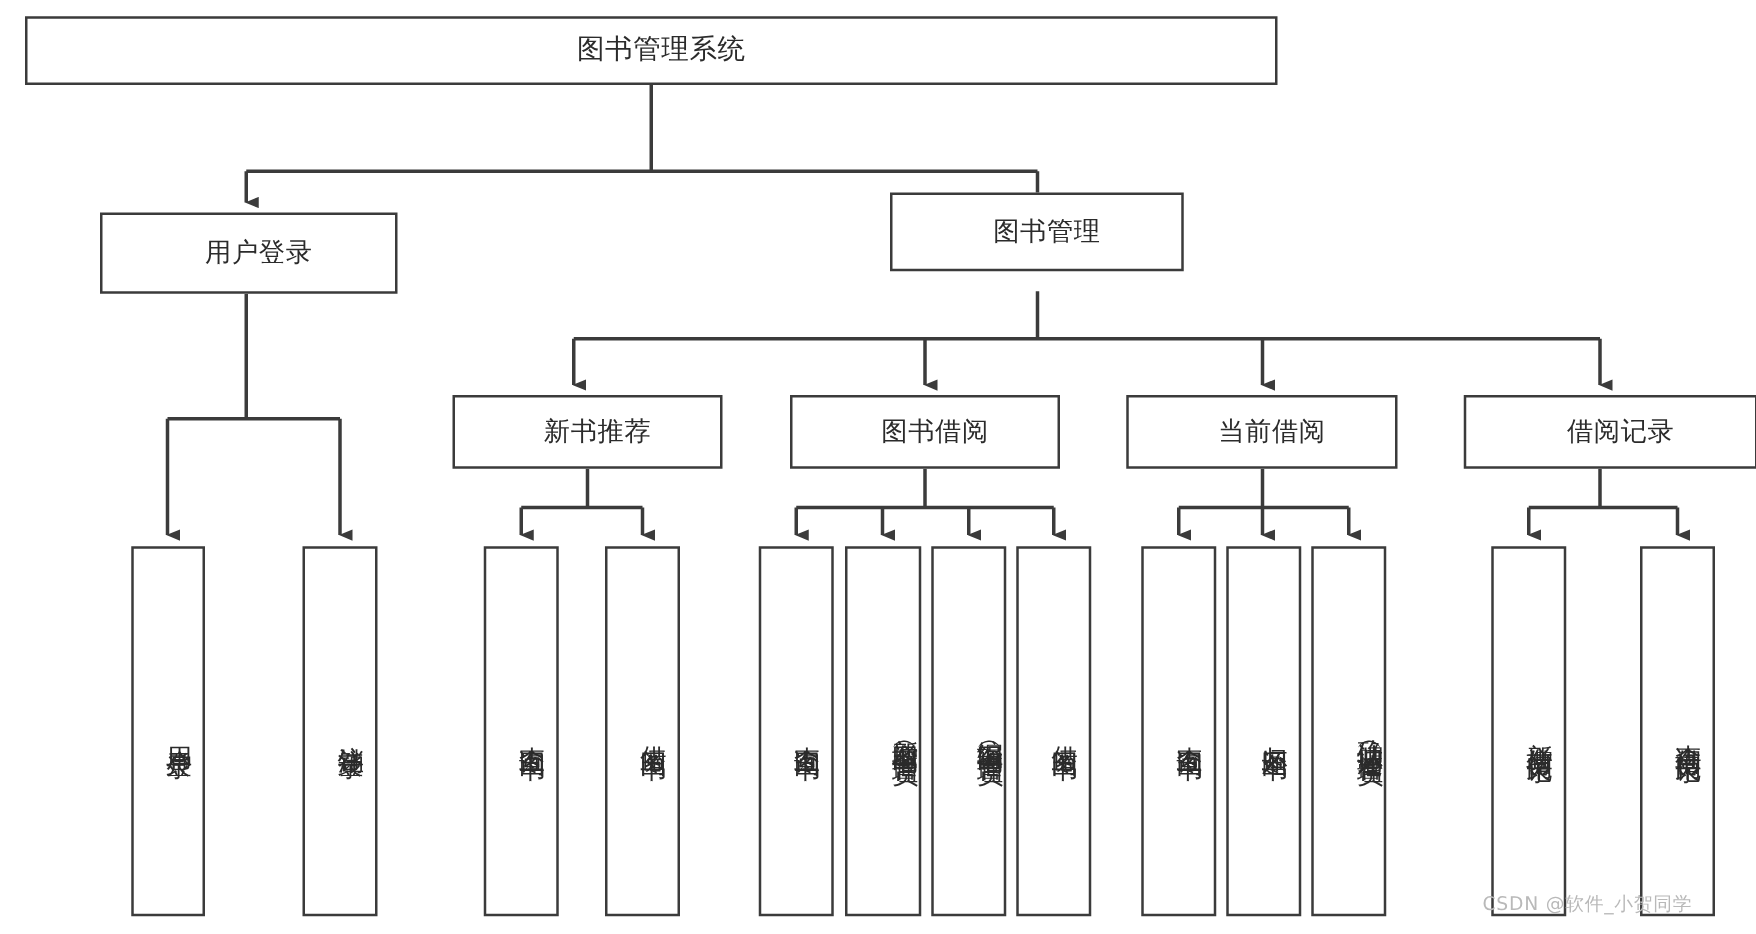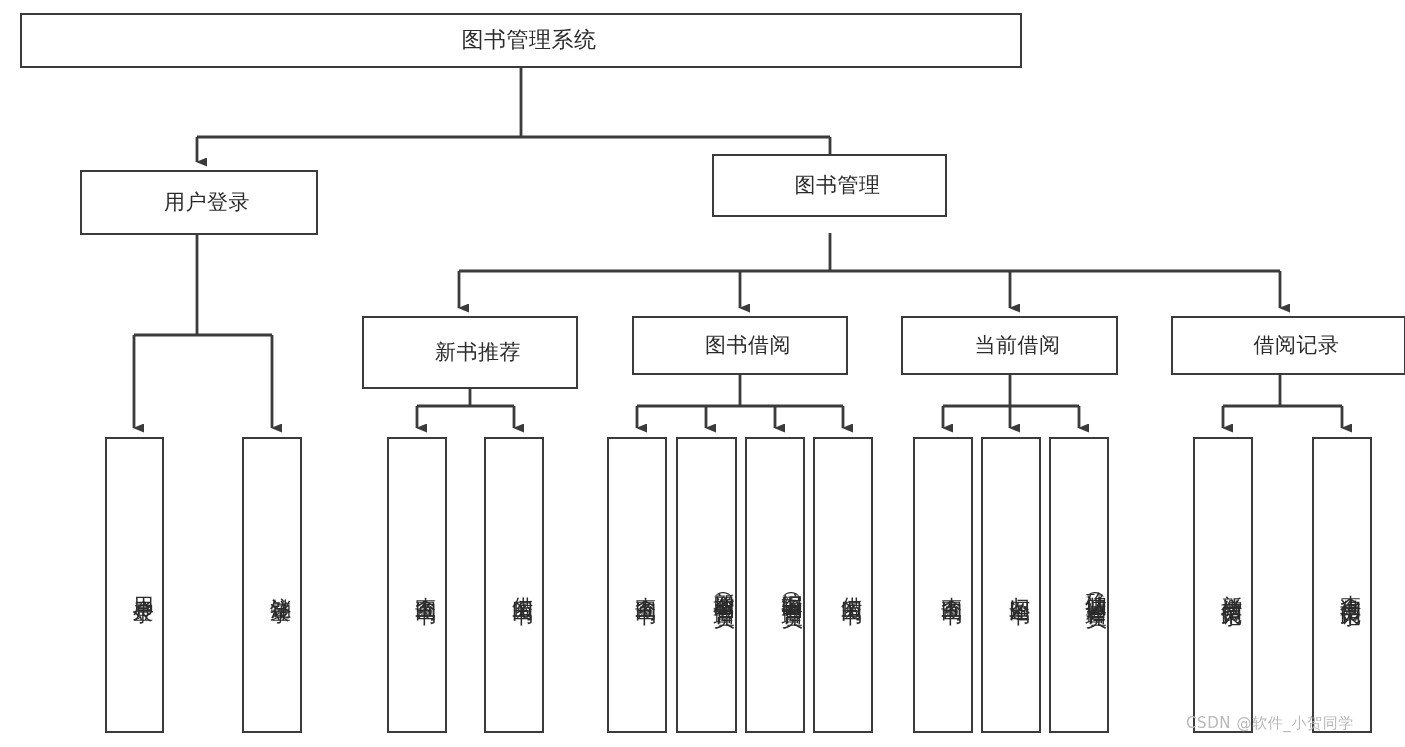--- a/index.html
+++ b/index.html
@@ -99,21 +99,21 @@
       <path d="M1342,406 L1342,428" marker-end="url(#arw)"></path>
     </g>
   </svg>
 
   <div class="node root h" style="left:20px;top:13px;width:1002px;height:55px;">图书管理系统</div>
 
   <div class="node h" style="left:80px;top:170px;width:238px;height:65px;">用户登录</div>
 
   <div class="node h" style="left:712px;top:154px;width:235px;height:63px;">图书管理</div>
 
-  <div class="node h" style="left:362px;top:316px;width:216px;height:73px;">新书推荐</div>
+  <div class="node h" style="left:362px;top:316px;width:216px;height:59px;">新书推荐</div>
 
   <div class="node h" style="left:901px;top:316px;width:217px;height:59px;">当前借阅</div>
 
   <div class="node h" style="left:632px;top:316px;width:216px;height:59px;">图书借阅</div>
 
   <div class="node h" style="left:1171px;top:316px;width:235px;height:59px;">借阅记录</div>
 
   <div id="leaf-host">
       <div class="node v midalign" style="left: 105px; top: 437px; width: 59px; height: 296px;">用户登录</div>
       <div class="node v midalign" style="left: 242px; top: 437px; width: 60px; height: 296px;">注销登录</div>

